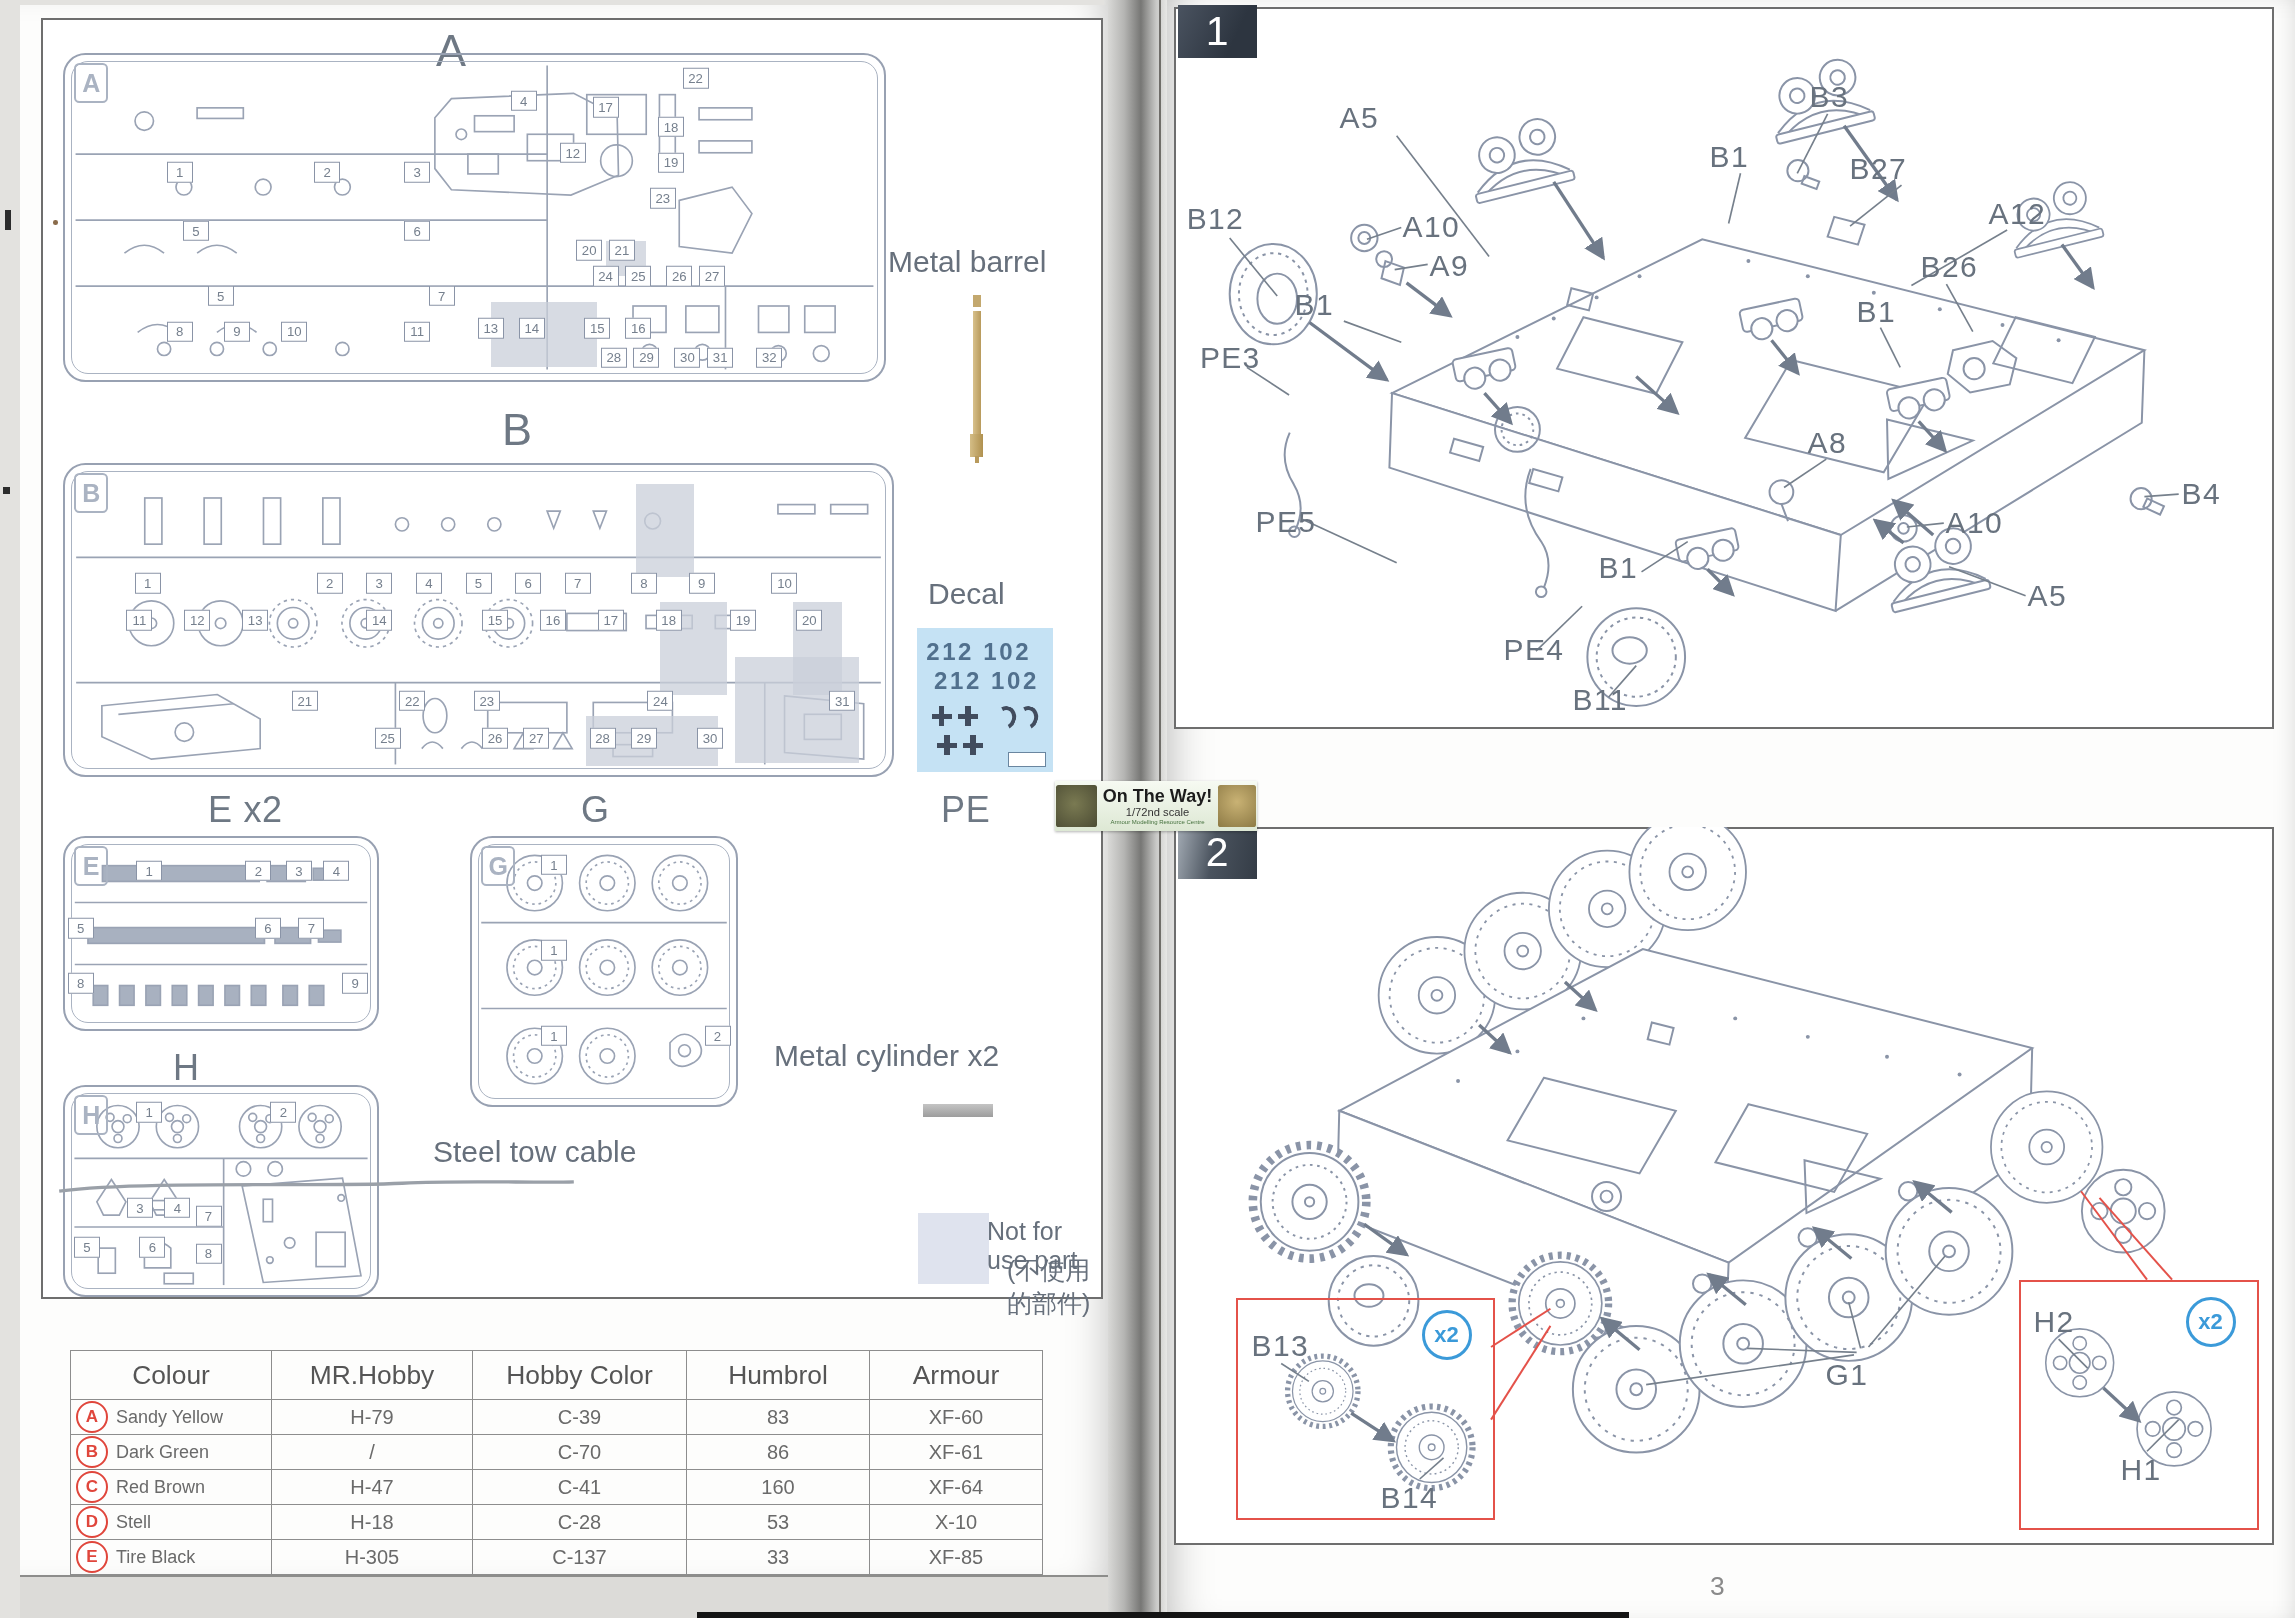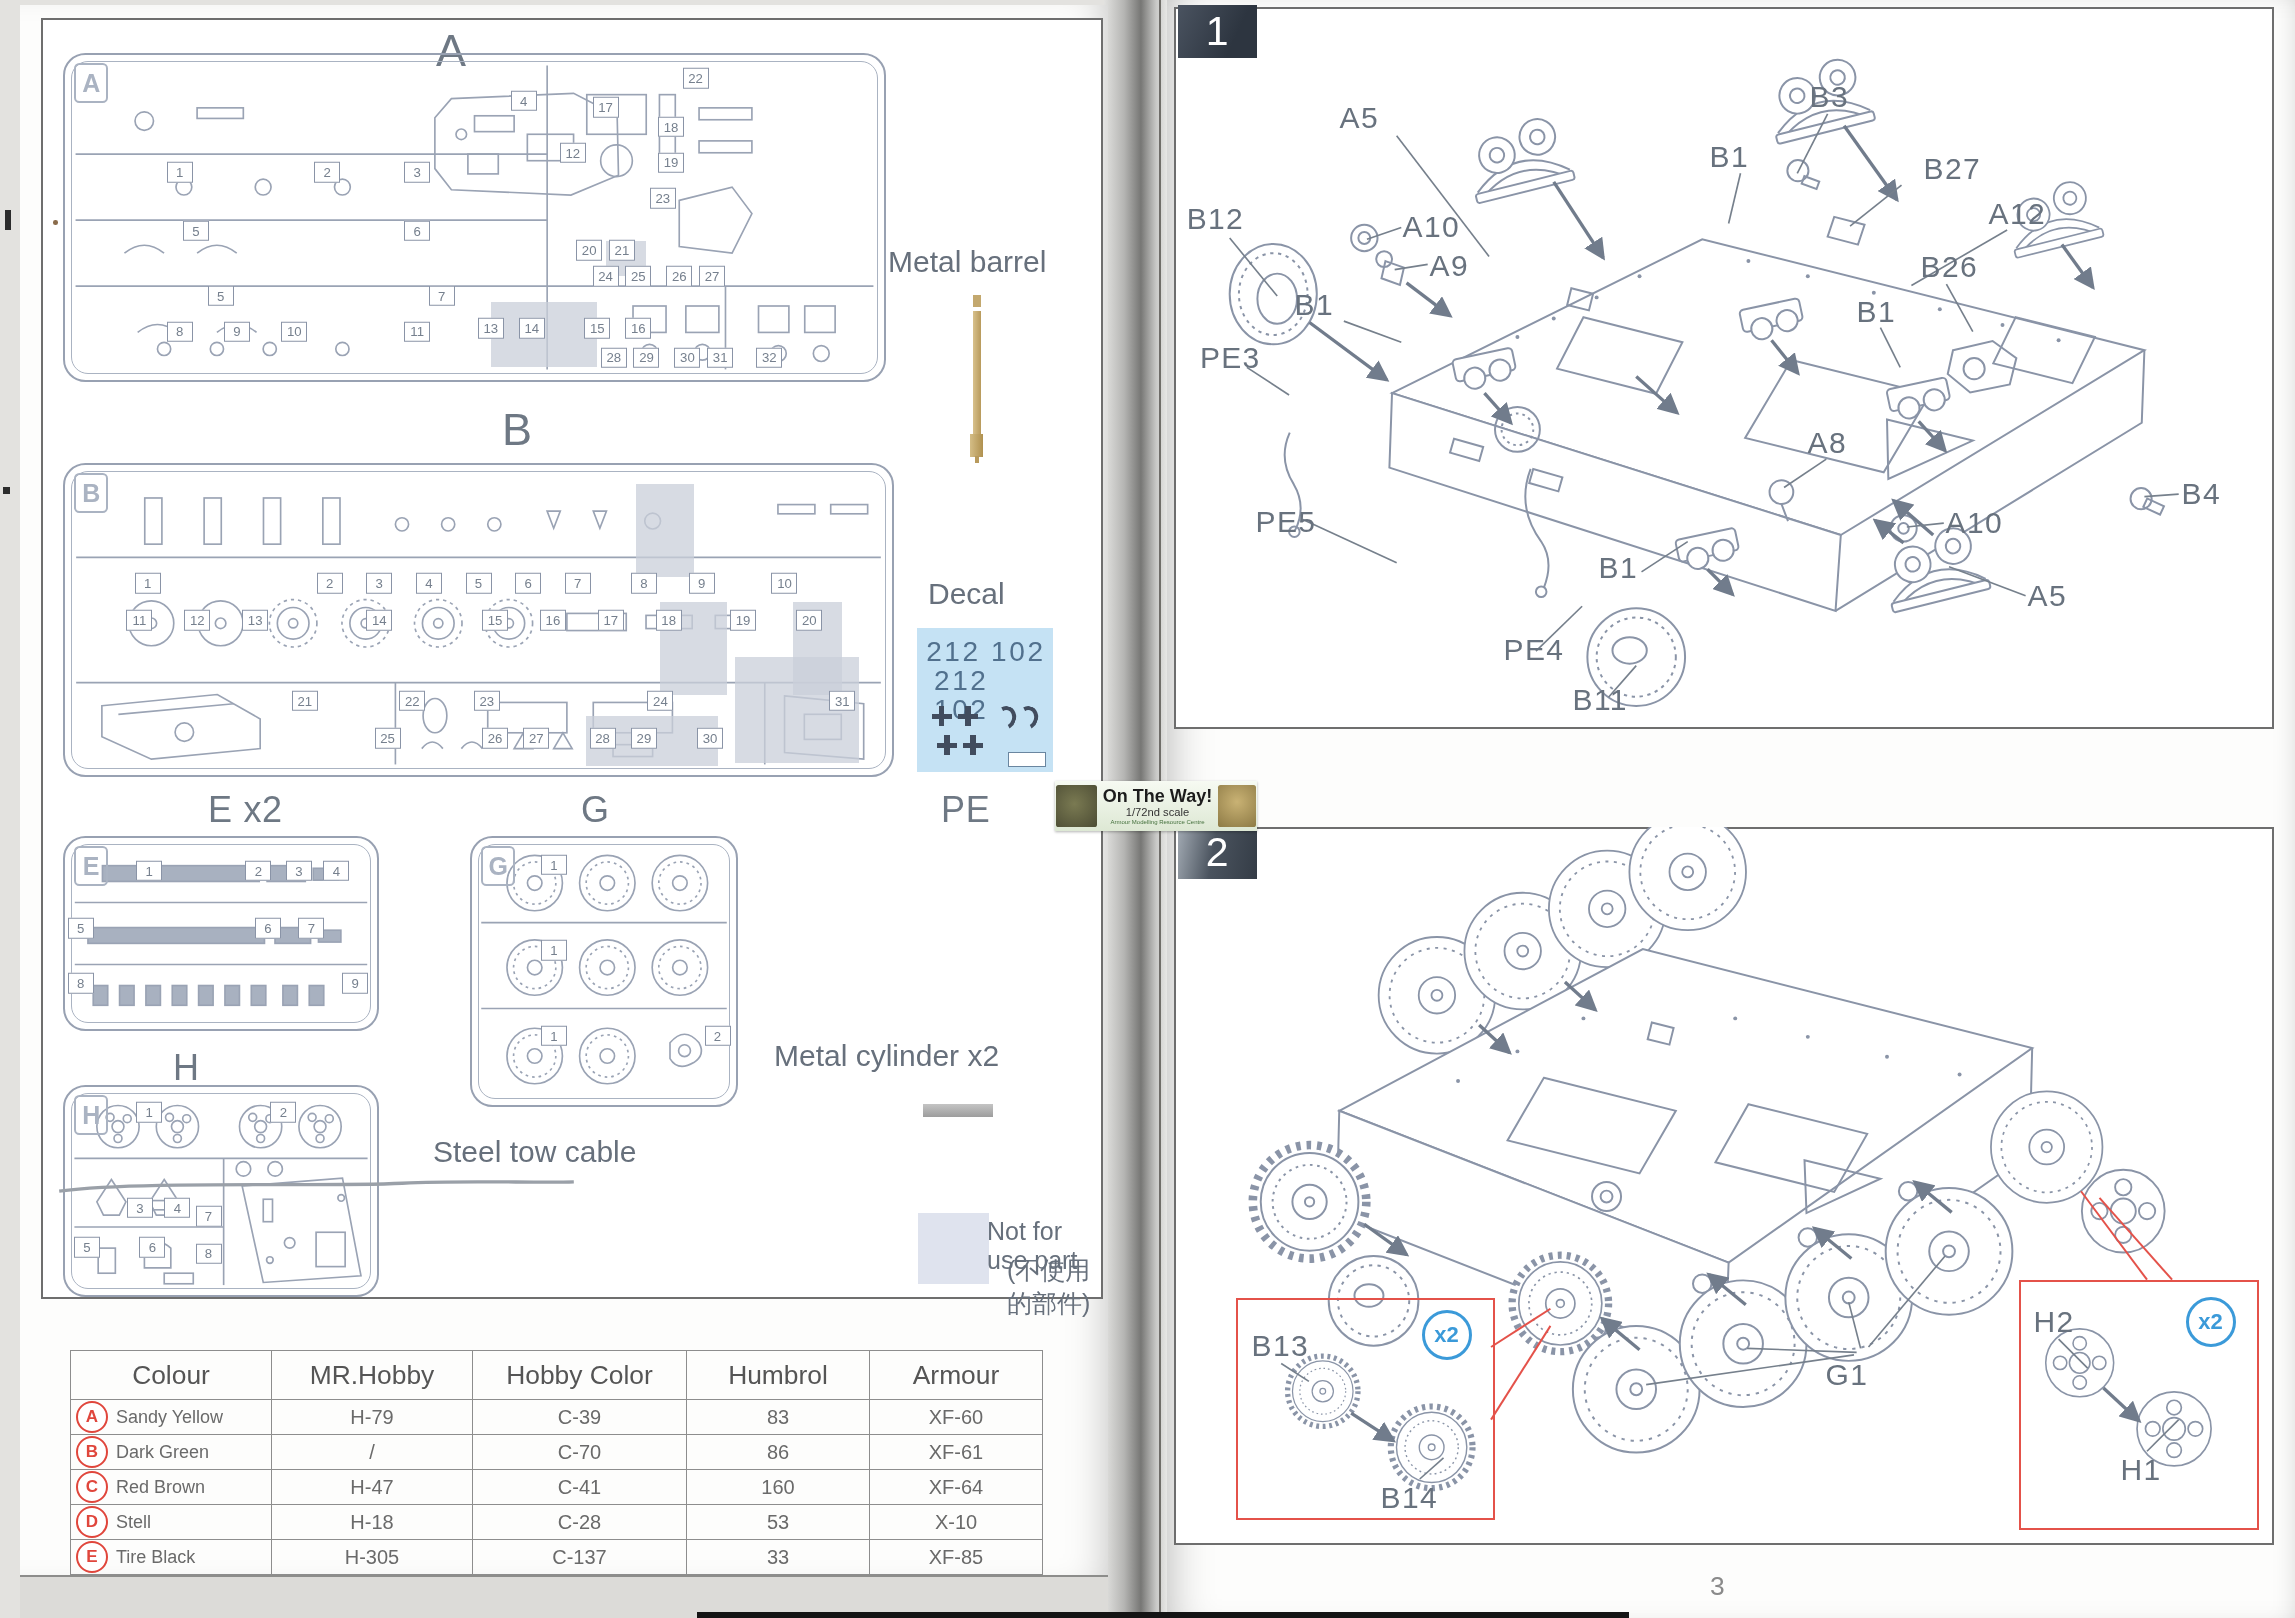--- a/index.html
+++ b/index.html
@@ -31,21 +31,21 @@
     font-size:13.2px;display:flex;align-items:center;justify-content:center;transform:translate(-50%,-50%);}
   .shade{position:absolute;background:#c9cfd9;opacity:.75;}
 
   .barrel{position:absolute;left:972px;top:295px;width:9.2px;height:166px;}
   .barrel .cap{position:absolute;left:0.7px;top:0;width:8px;height:12px;background:#c3a86e;}
   .barrel .shaft{position:absolute;left:0.7px;top:16px;width:8px;height:123px;background:linear-gradient(90deg,#d8c18c,#b89a5c);}
   .barrel .collar{position:absolute;left:-2px;top:139px;width:13.2px;height:22.4px;background:linear-gradient(90deg,#d4bd86,#b0914f);}
   .barrel .pin{position:absolute;left:2.6px;top:161px;width:4.6px;height:6.6px;background:#b89a5c;}
 
   .decal{position:absolute;left:916px;top:629px;width:136px;height:144px;background:#c5e2f4;}
-  .decal .num{color:#51708d;font-weight:normal;font-size:28px;letter-spacing:2.6px;line-height:29px;padding-left:9.2px;}
+  .decal .num{color:#51708d;font-weight:bold;font-size:24px;letter-spacing:2.6px;line-height:29px;padding-left:9.2px;}
   .decal .num.n2{padding-left:17px;}
   .cross{position:absolute;width:20px;height:20px;}
   .cross:before{content:"";position:absolute;left:7.3px;top:0;width:5.3px;height:20px;background:#414c5e;}
   .cross:after{content:"";position:absolute;left:0;top:7.3px;width:20px;height:5.3px;background:#414c5e;}
   .comma{position:absolute;width:13.2px;height:16px;border:4px solid #414c5e;border-radius:50%;border-bottom-color:transparent;border-left-color:transparent;transform:rotate(18deg);}
   .decal .logo{position:absolute;right:6.6px;bottom:5.3px;width:36px;height:13.2px;background:#fff;border:1.3px solid #6a86a0;}
 
   .pefret{position:absolute;left:868px;top:838px;width:195px;height:166px;background:#f2a733;border-radius:4px;}
   .pefret .ttl{position:absolute;left:5.3px;top:2.6px;font-size:9.2px;font-weight:bold;color:#cd831d;white-space:nowrap;}
   .pe-shape{position:absolute;border:2px solid #fff;}
@@ -644,21 +644,21 @@
           <line x1="194" y1="776" x2="337" y2="842" stroke="#76808c" stroke-width="2.5"></line>
           <line x1="1166" y1="782" x2="1110" y2="788" stroke="#76808c" stroke-width="2.5"></line>
           <line x1="708" y1="856" x2="778" y2="810" stroke="#76808c" stroke-width="2.5"></line>
           <line x1="1290" y1="892" x2="1174" y2="848" stroke="#76808c" stroke-width="2.5"></line>
           <line x1="548" y1="976" x2="618" y2="908" stroke="#76808c" stroke-width="2.5"></line>
           <line x1="658" y1="1046" x2="700" y2="998" stroke="#76808c" stroke-width="2.5"></line>
         </svg>
     <div class="callout" style="left: 166px; top: 94px;">A5</div>
         <div class="callout" style="left: 636px; top: 73px;">B3</div>
         <div class="callout" style="left: 536px; top: 133px;">B1</div>
-        <div class="callout" style="left: 750px; top: 145px;">B27</div>
+        <div class="callout" style="left: 676px; top: 145px;">B27</div>
         <div class="callout" style="left: 815px; top: 190px;">A12</div>
         <div class="callout" style="left: 13.2px; top: 195px;">B12</div>
         <div class="callout" style="left: 229px; top: 203px;">A10</div>
         <div class="callout" style="left: 256px; top: 242px;">A9</div>
         <div class="callout" style="left: 121px; top: 281px;">B1</div>
         <div class="callout" style="left: 26.4px; top: 334px;">PE3</div>
         <div class="callout" style="left: 747px; top: 243px;">B26</div>
         <div class="callout" style="left: 683px; top: 288px;">B1</div>
         <div class="callout" style="left: 634px; top: 419px;">A8</div>
         <div class="callout" style="left: 1008px; top: 470px;">B4</div>

